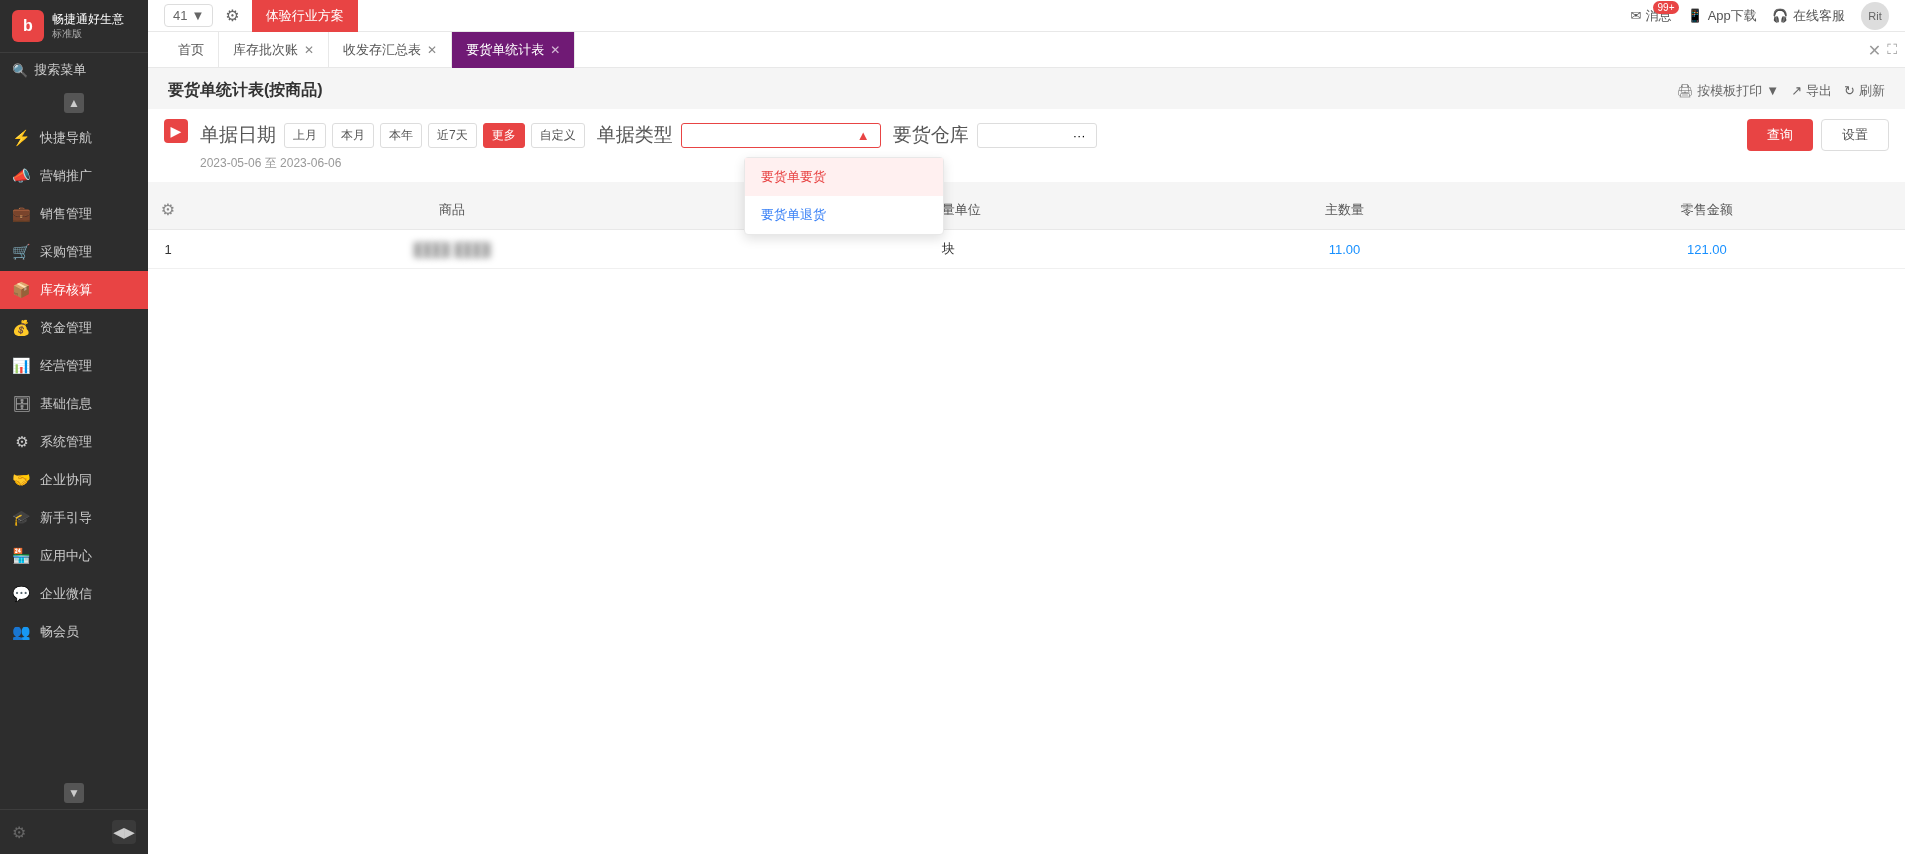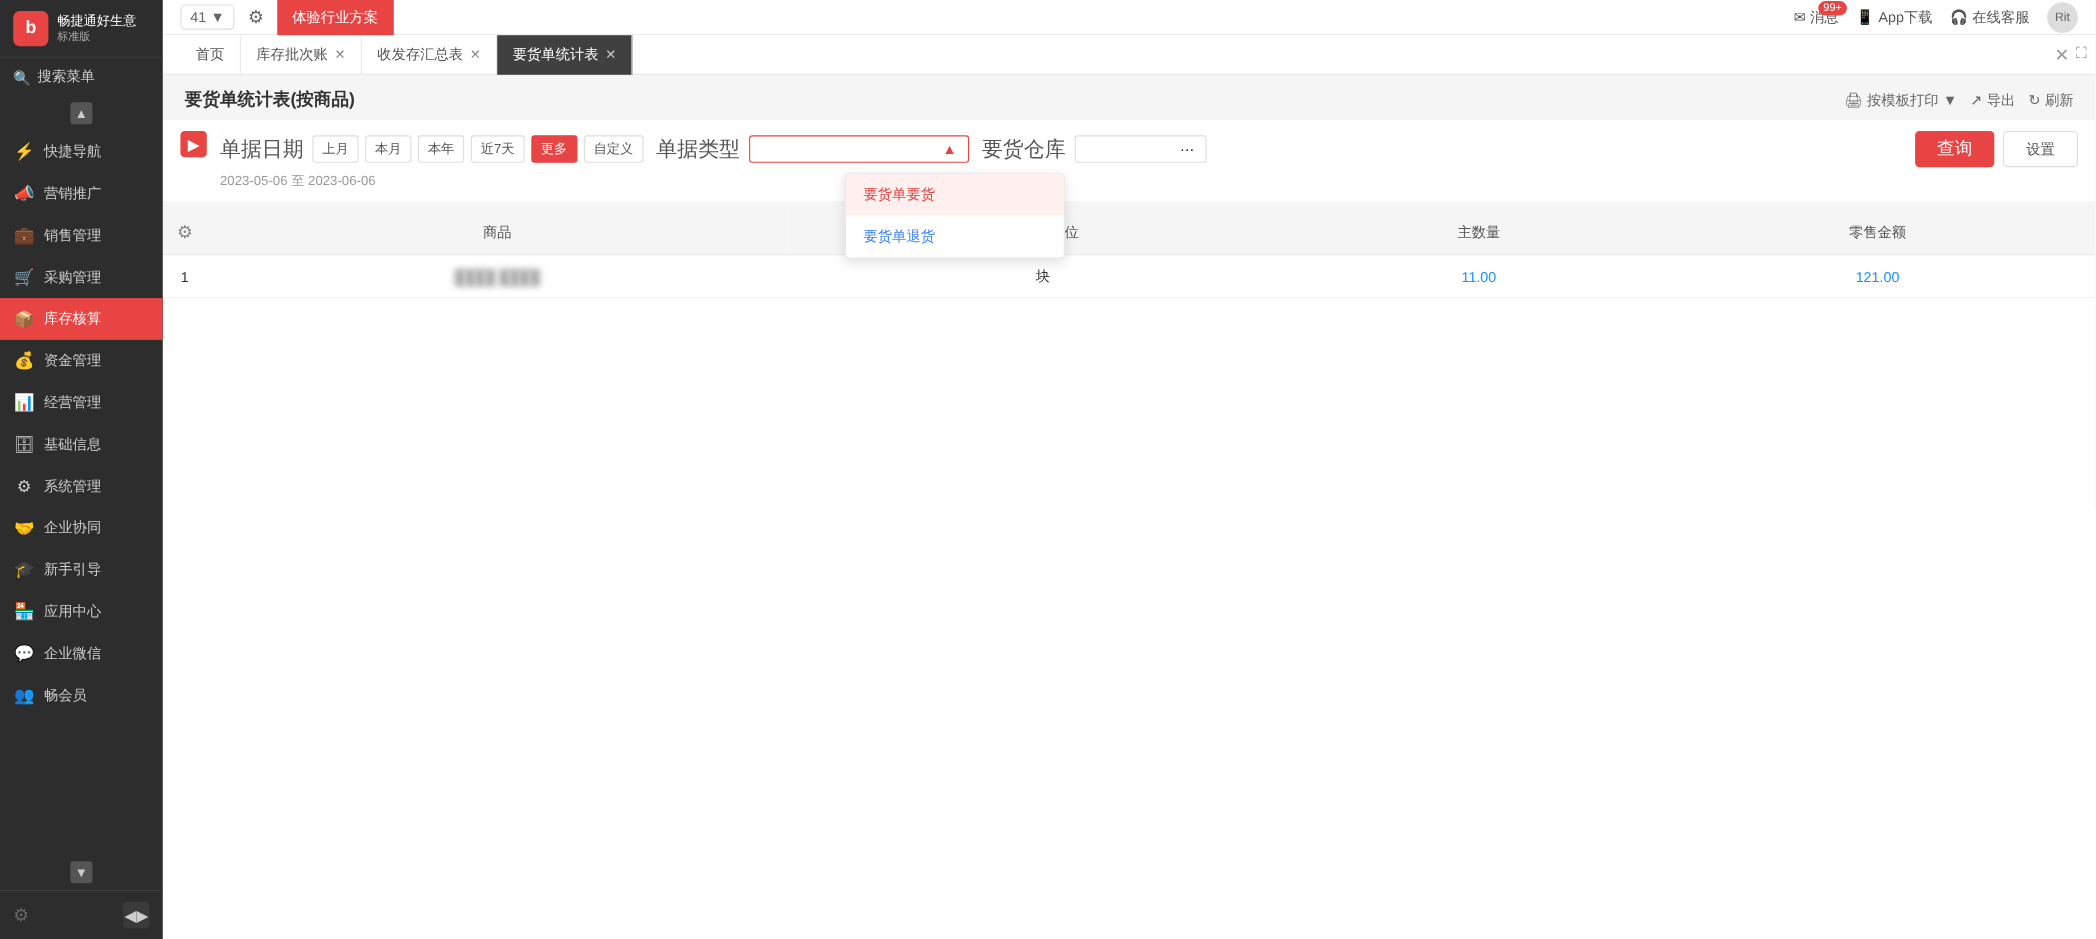--- a/index.html
+++ b/index.html
@@ -184,21 +184,21 @@
       padding: 0 14px;
       height: 36px;
       font-size: 13px;
       color: #555;
       cursor: pointer;
       border-right: 1px solid #e8e8e8;
       gap: 6px;
       white-space: nowrap;
     }
     .tab-item.active {
-      background: #404040;
+      background: #701a75;
       color: #fff;
     }
     .tab-close {
       font-size: 12px;
       color: inherit;
       opacity: 0.7;
       cursor: pointer;
     }
     .tab-bar-actions {
       position: absolute;
@@ -332,37 +332,37 @@
       display: flex;
       gap: 8px;
     }
     .btn-query {
       background: #e84444;
       color: #fff;
       border: none;
       padding: 6px 20px;
       border-radius: 4px;
       cursor: pointer;
-      font-size: 16px;
+      font-size: 13px;
     }
     .btn-settings {
       background: #fff;
       color: #555;
       border: 1px solid #ddd;
       padding: 6px 20px;
       border-radius: 4px;
       cursor: pointer;
       font-size: 13px;
     }
 
     
     .dropdown-overlay {
       position: absolute;
       top: 48px;
-      left: 620px;
+      left: 596px;
       z-index: 1000;
       background: #fff;
       border: 1px solid #e8e8e8;
       border-radius: 4px;
       box-shadow: 0 4px 12px rgba(0,0,0,0.12);
       min-width: 200px;
     }
     .dropdown-item {
       padding: 10px 16px;
       font-size: 13px;

